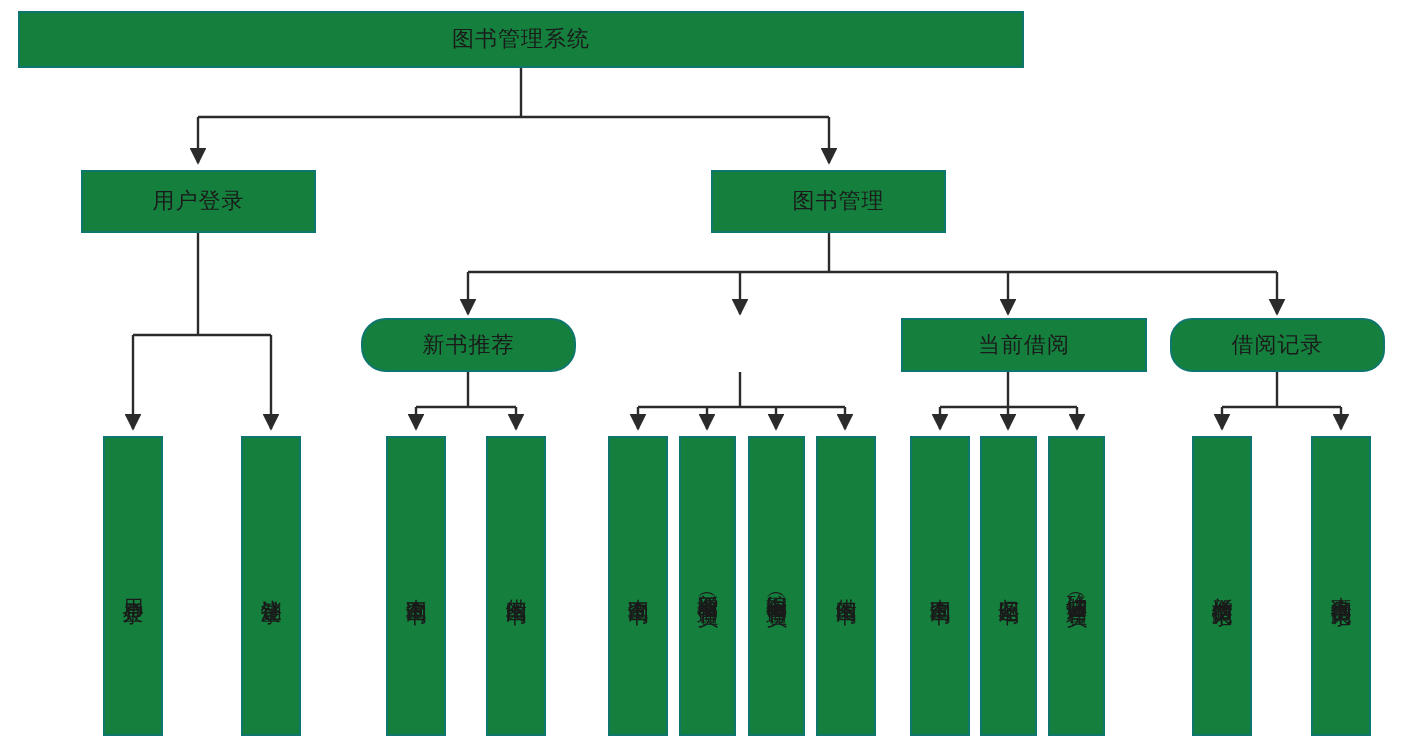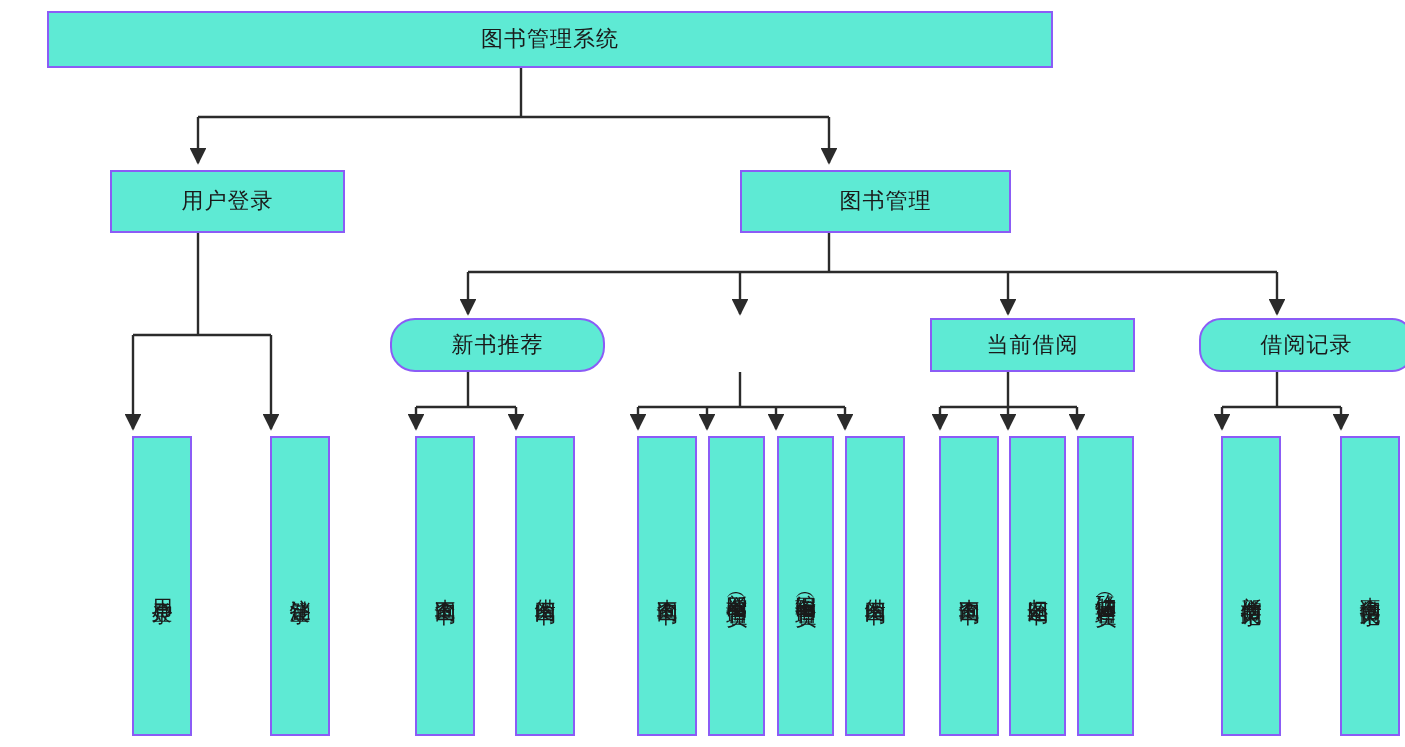--- a/index.html
+++ b/index.html
@@ -22,27 +22,26 @@
     position: absolute;
     left: 0;
     top: 0;
     width: 1405px;
     height: 747px;
     pointer-events: none;
   }
   .node {
     position: absolute;
     box-sizing: border-box;
-    border: 2px solid #8b5cf6;
-    background: #5eead4;
+    border: 2px solid #0f766e;
+    background: #15803d;
     display: flex;
     align-items: center;
     justify-content: center;
     color: #1a1a1a;
-    margin-left: 29px;
   }
   .node.horiz {
     font-size: 22px;
     letter-spacing: 1px;
     line-height: 1.2;
     text-align: center;
   }
   .node.vert {
     writing-mode: vertical-rl;
     text-orientation: upright;
@@ -122,28 +121,28 @@
     </g>
   </svg>
 
   <div class="node horiz" style="left:18px; top:11px; width:1006px; height:57px;">
     <span>图书管理系统</span>
   </div>
 
   <div class="node horiz" style="left:81px; top:170px; width:235px; height:63px;">
     <span>用户登录</span>
   </div>
-  <div class="node horiz" style="left:711px; top:170px; width:271px; height:63px;padding-left:20px;">
+  <div class="node horiz" style="left:711px; top:170px; width:235px; height:63px;padding-left:20px;">
     <span>图书管理</span>
   </div>
 
   <div class="node horiz" style="left:361px; top:318px; width:215px; height:54px;border-radius:25px;">
     <span>新书推荐</span>
   </div>
-  <div class="node horiz" style="left:901px; top:318px; width:205px; height:54px;">
+  <div class="node horiz" style="left:901px; top:318px; width:246px; height:54px;">
     <span>当前借阅</span>
   </div>
   <div class="node horiz" style="left:1170px; top:318px; width:215px; height:54px;border-radius:22px;">
     <span>借阅记录</span>
   </div>
 
   <div class="node vert" style="left:103px; top:436px; width:60px; height:300px;">
     <span class="vlabel">用户登录</span>
   </div>
   <div class="node vert" style="left:241px; top:436px; width:60px; height:300px;">

